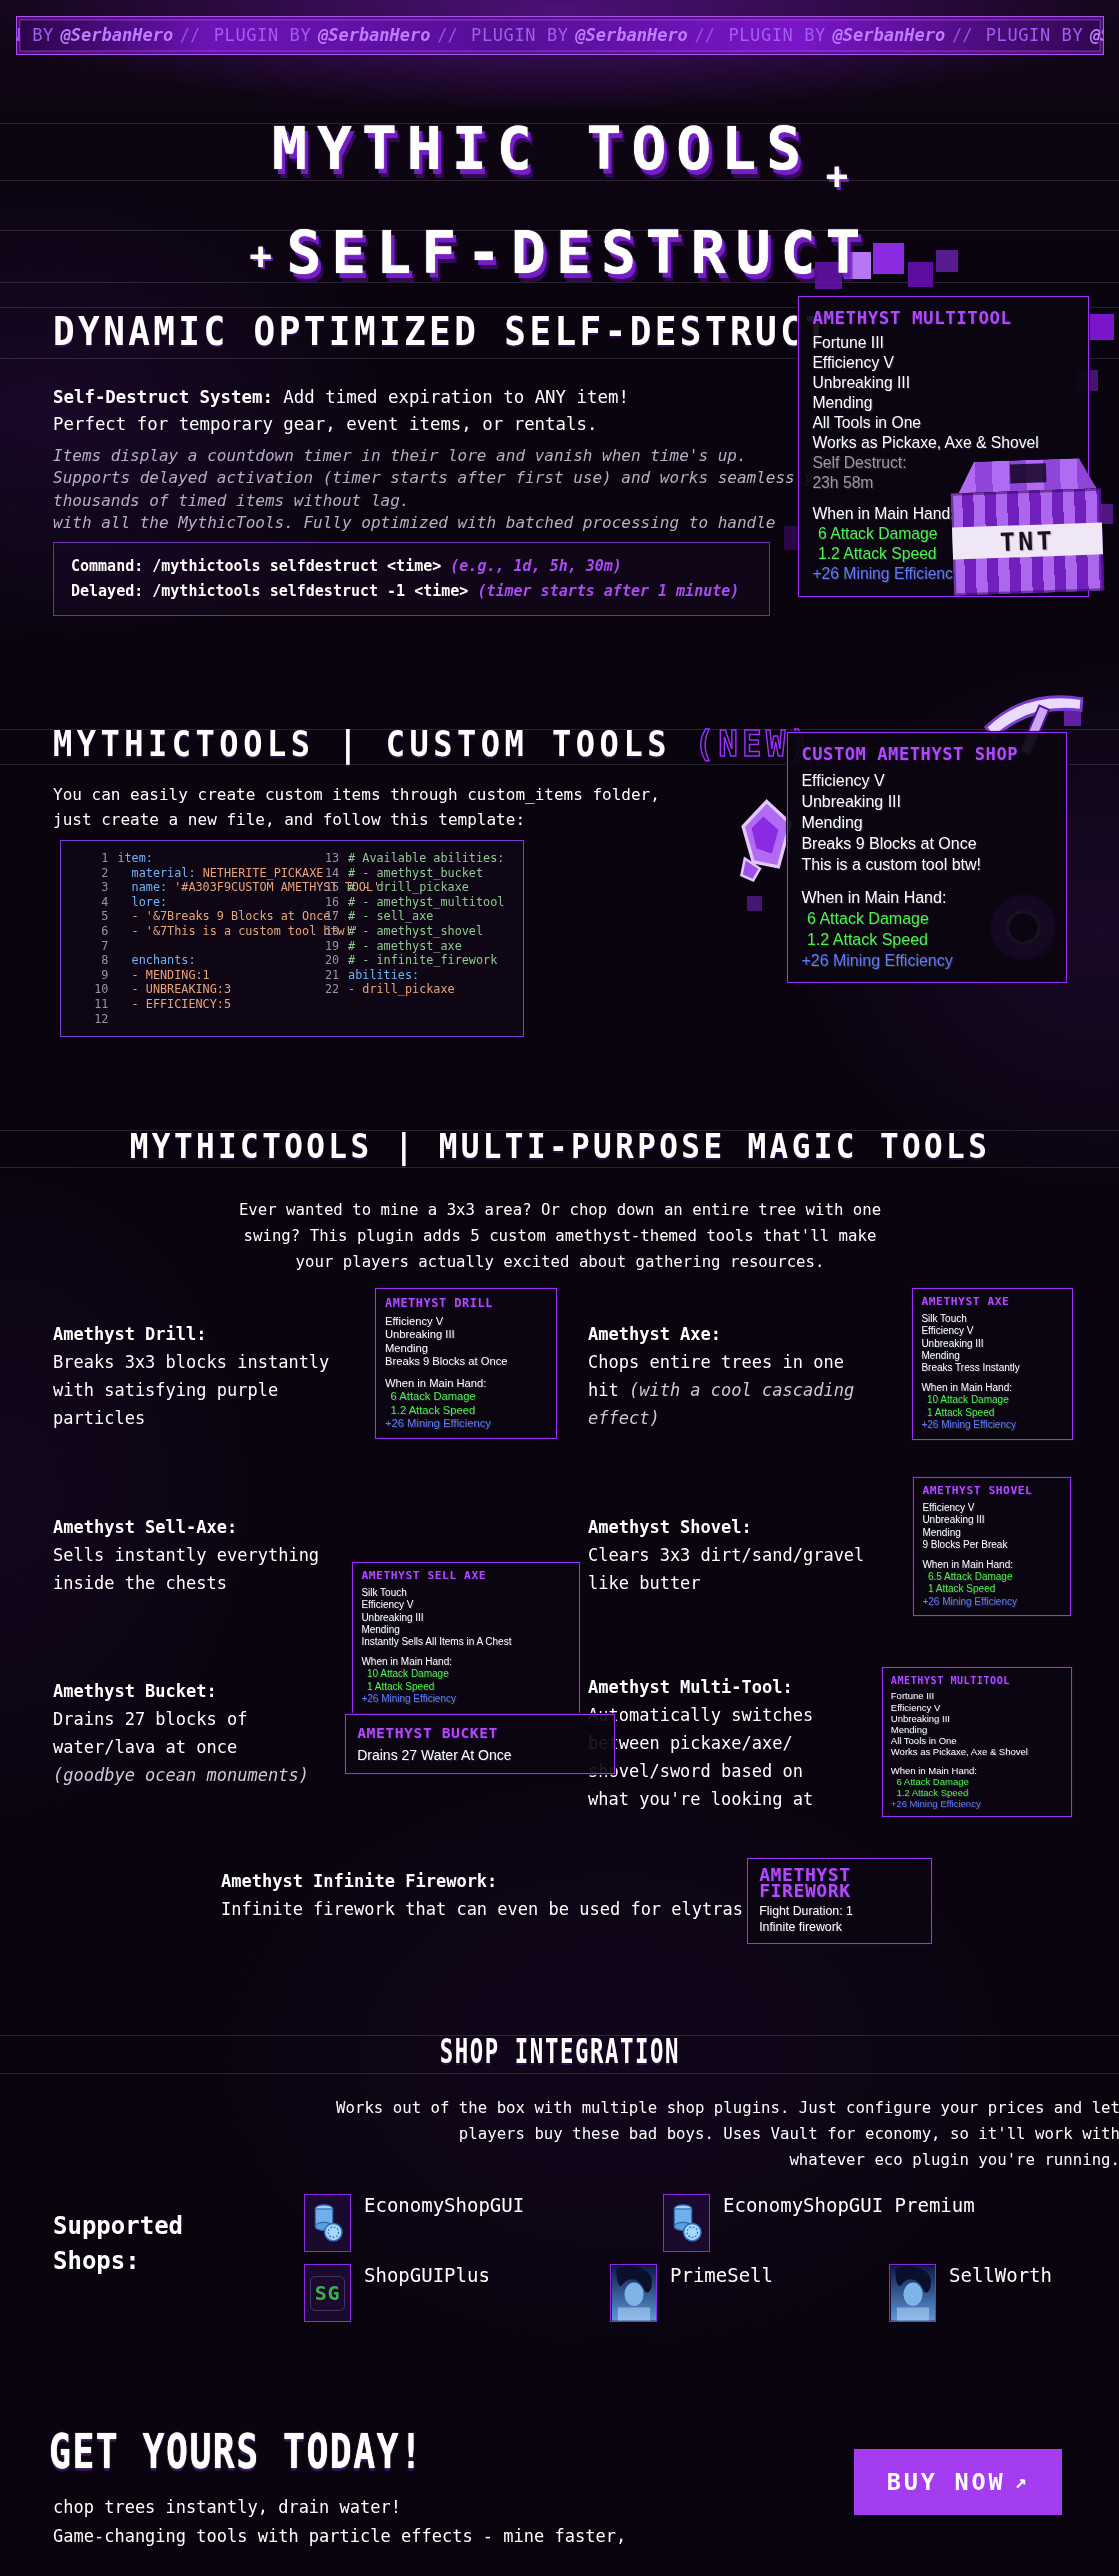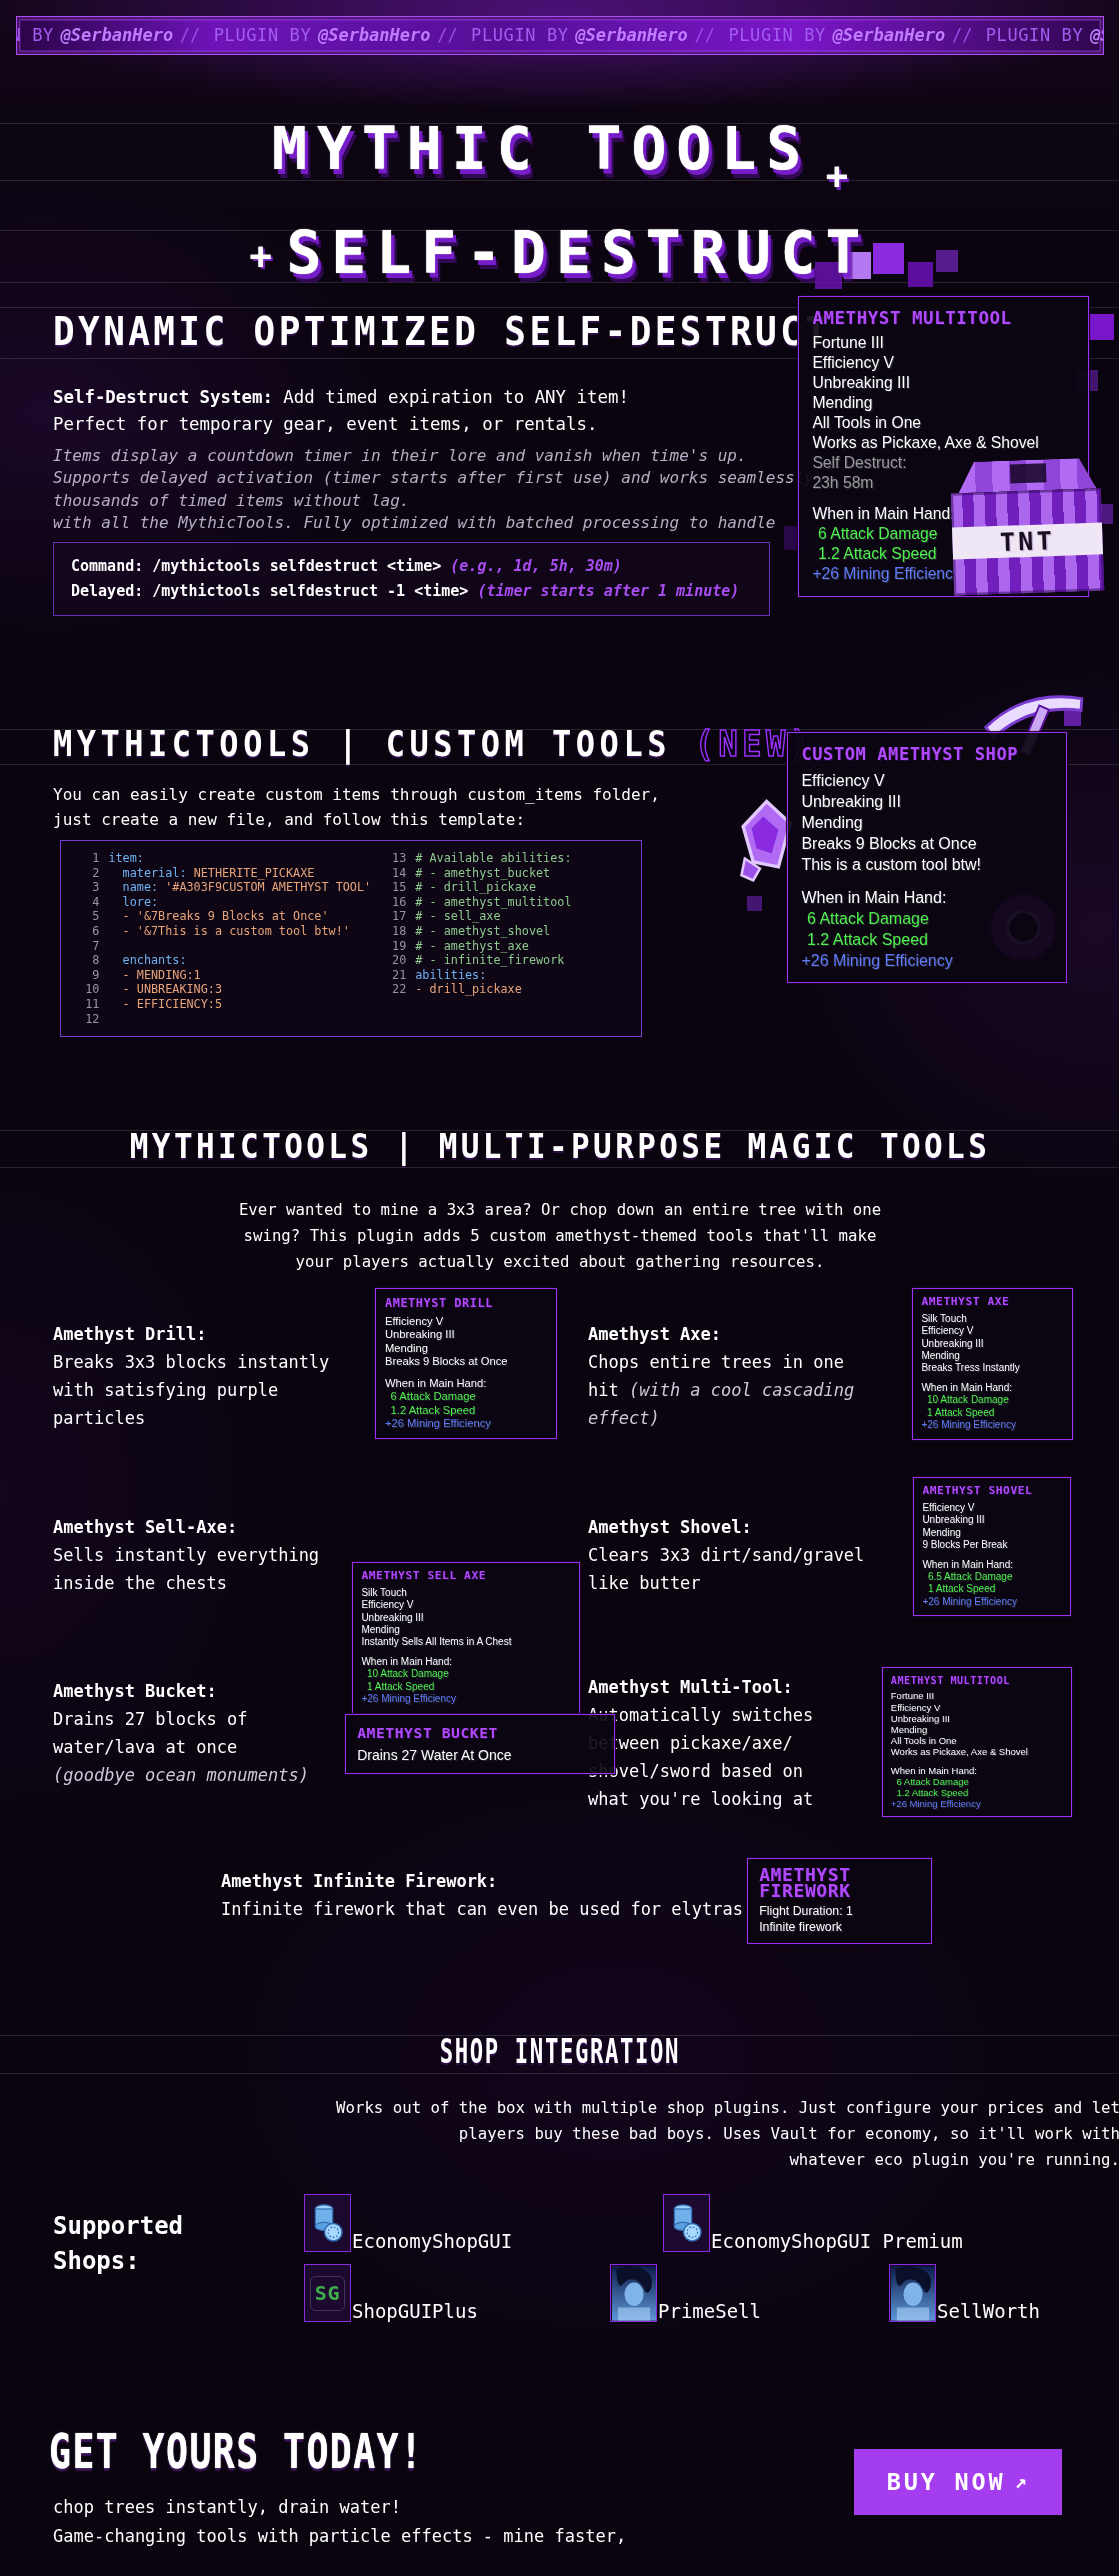--- a/index.html
+++ b/index.html
@@ -52,21 +52,21 @@
   .body-italic{position:absolute;z-index:2;font-size:16px;line-height:22.4px;color:var(--gray-italic);font-style:italic}
   .pre{white-space:pre}
 
   
   .cmd-box{position:absolute;left:53px;top:542px;width:717px;z-index:2;padding:11.2px 17px;
     border:1.1px solid #6a2fb5;background:rgba(40,15,60,.22);box-shadow:0 0 0 0.6px rgba(10,2,18,.8)}
   .cmd-row{font-size:15px;line-height:25px;color:#fff;font-weight:bold}
   .cmd-note{color:#a94df2;font-style:italic;font-weight:bold}
 
   
-  .code-box{position:absolute;left:60px;top:840px;width:582px;z-index:2;padding:10px 16px;
+  .code-box{position:absolute;left:60px;top:840px;width:464px;z-index:2;padding:10px 25px;
     border:1.1px solid #7a3bd0;background:rgba(18,8,28,.55);display:flex}
   .code-col{width:56%}
   .code-col2{width:44%}
   .code-line{font-size:11.8px;line-height:14.6px;white-space:pre}
   .ln{display:inline-block;width:22.4px;margin-right:9px;text-align:right;color:#9a93a8}
   .k{color:var(--code-key)} .v{color:var(--code-val)} .c{color:var(--code-comment)}
 
   
   .mc-card{position:absolute;z-index:3;background:rgba(11,5,16,.92);border:1.7px solid #9d2ff5;
     box-shadow:0 0 0 1.1px rgba(22,5,38,.9);color:#fff;font-family:"Liberation Sans","DejaVu Sans",sans-serif}
@@ -109,21 +109,21 @@
   .tnt-band{position:absolute;left:0;top:65px;width:150px;height:32px;background:#efe6f6;
     display:flex;align-items:center;justify-content:center;
     font-weight:800;font-size:25px;letter-spacing:3.4px;color:#1a1022;
     font-family:"DejaVu Sans Mono",monospace;text-shadow:1.1px 1.1px 0 rgba(120,90,150,.4)}
   .ring{position:absolute;left:992px;top:896px;width:63px;height:63px;z-index:3;border-radius:50%;
     border:14.6px solid #8a2be2;box-shadow:inset 0 0 0 3.4px #c98ff5,0 0 0 2.2px #4a0b80;transform:rotate(12deg)}
   .deco-svg{position:absolute;z-index:3}
 
   
   .shops-label{position:absolute;left:53px;top:2209px;z-index:2;color:#fff;font-weight:800;font-size:24px;line-height:35px}
-  .shop-item{position:absolute;z-index:2;display:flex;align-items:flex-end;gap:1px;cursor:pointer}
+  .shop-item{position:absolute;z-index:2;display:flex;align-items:flex-start;gap:13px;cursor:pointer}
   .shop-icon{width:47px;height:58px;border:1.7px solid #8a2be2;background:#1c0a2e;display:flex;align-items:center;justify-content:center;overflow:hidden}
   .shop-name{color:#fff;font-size:19px}
   .sg-txt{color:#3fae4e;font-weight:800;font-size:20px;letter-spacing:0.6px;border:1.1px solid rgba(120,100,150,.45);border-radius:5.6px;padding:4.5px 3.4px}
 
   
   .cta-h{position:absolute;left:49px;top:2424px;z-index:2;color:#fff;font-weight:800;font-size:44px;letter-spacing:1.7px}
   .cta-h .inner{display:inline-block;transform:scale(.83,1.08);transform-origin:top left;
     text-shadow:0 0 1.1px #fff,0 2.8px 0 rgba(130,40,200,.35)}
   .cta-p{position:absolute;left:53px;top:2493px;z-index:2;color:#fff;font-size:17px;line-height:29px}
   .buy-btn{position:absolute;left:854px;top:2449px;width:208px;height:66px;z-index:3;

